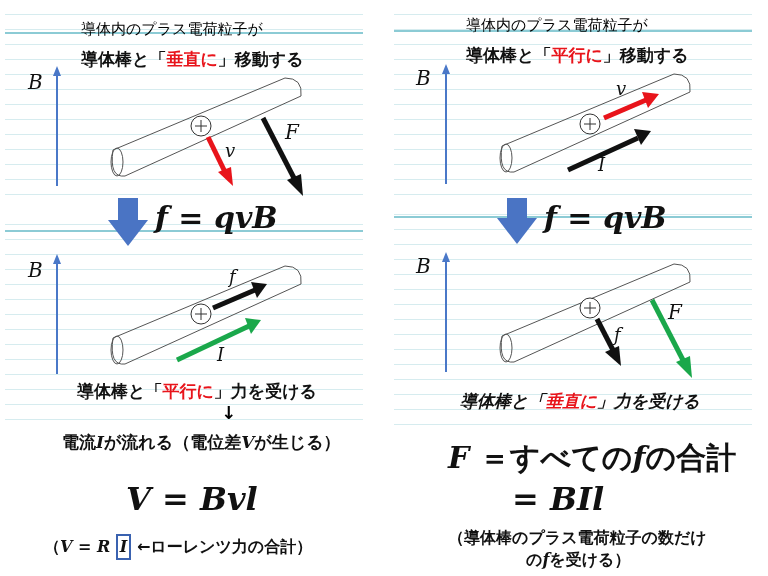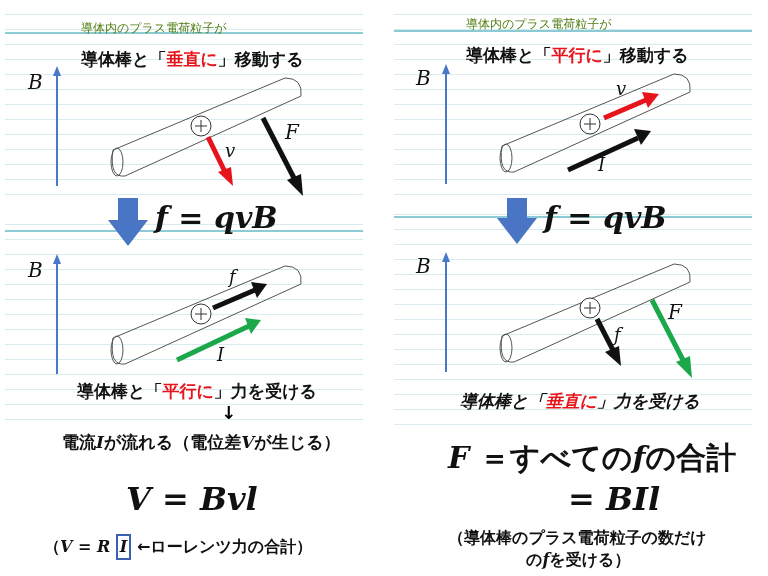--- a/index.html
+++ b/index.html
@@ -6,21 +6,21 @@
   body { width:768px; height:576px; position:relative; background:#ffffff; overflow:hidden;
          font-family:"DejaVu Sans", sans-serif; }
   .panel { position:absolute; top:0; width:358px; height:430px; overflow:hidden; }
   .panel.left { left:5px; }
   .panel.right { left:394px; }
   .paper { position:absolute; left:0; right:0; height:200px;
     background-image: repeating-linear-gradient(to bottom, transparent 0, transparent 14px, #d6ecef 14px, #d6ecef 15px);
   }
   .paper .topline { position:absolute; left:0; right:0; height:2px; background:#8ccbd5; }
   .abs { position:absolute; }
-  .caption-thin { font-size:12px; color:#4d7c0f; white-space:nowrap; }
+  .caption-thin { font-size:15px; color:#000000; white-space:nowrap; }
   .caption-bold { font-size:17px; font-weight:bold; color:#111; white-space:nowrap; }
   .red { color:#e8141b; }
   .math { font-family:"DejaVu Serif", serif; font-style:italic; }
   .mathb { font-family:"DejaVu Serif", serif; font-style:italic; font-weight:bold; }
   .eq { font-size:30px; color:#111; white-space:nowrap; }
   .blabel { font-size:20px; color:#111; }
   .vlabel { font-size:18px; color:#111; }
   svg { position:absolute; left:0; top:0; }
   .bottom-text { position:absolute; white-space:nowrap; color:#111; }
   .boxI { display:inline-block; border:2px solid #3a62b0; padding:0 2px; line-height:22px; }
@@ -201,17 +201,17 @@
   <span class="abs math blabel" style="left:274px; top:300px;">F</span>
 
   <div class="abs caption-bold" style="left:66px; top:390px;font-style:italic;">
     <span>導体棒と「</span><span class="red">垂直に</span><span>」力を受ける</span>
   </div>
 </div>
 
 <div class="bottom-text" style="left:448px; top:438px; font-size:30px; font-weight:bold;">
   <span class="mathb">F</span><span> ＝すべての</span><span class="mathb">f</span><span>の合計</span>
 </div>
-<div class="bottom-text mathb" style="left:568px; top:480px; font-size:32px;">= BIl</div>
+<div class="bottom-text mathb" style="left:512px; top:480px; font-size:32px;">= BIl</div>
 <div class="bottom-text" style="left:448px; top:528px; font-size:16px; font-weight:bold;">（導体棒のプラス電荷粒子の数だけ</div>
 <div class="bottom-text" style="left:526px; top:550px; font-size:16px; font-weight:bold;">
   <span>の</span><span class="mathb">f</span><span>を受ける）</span>
 </div>
 
 </body></html>

